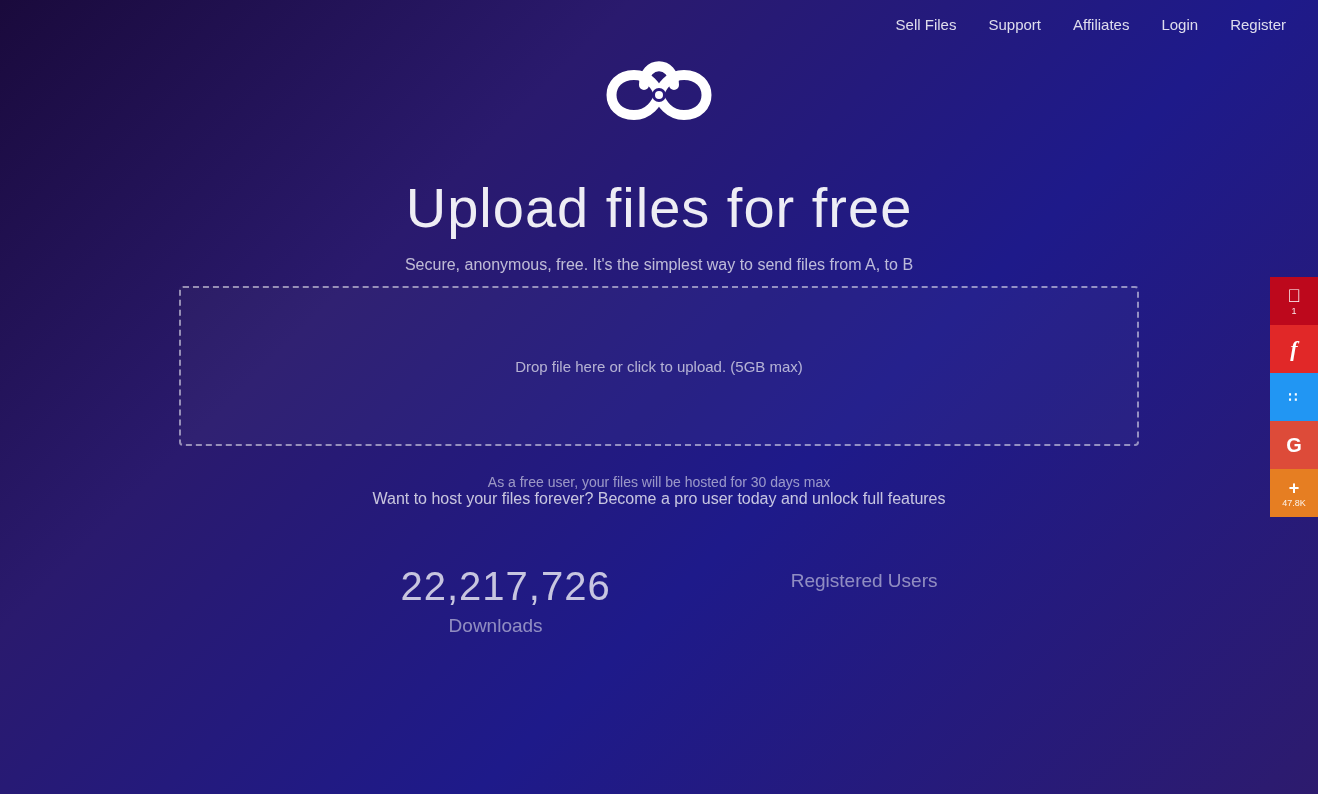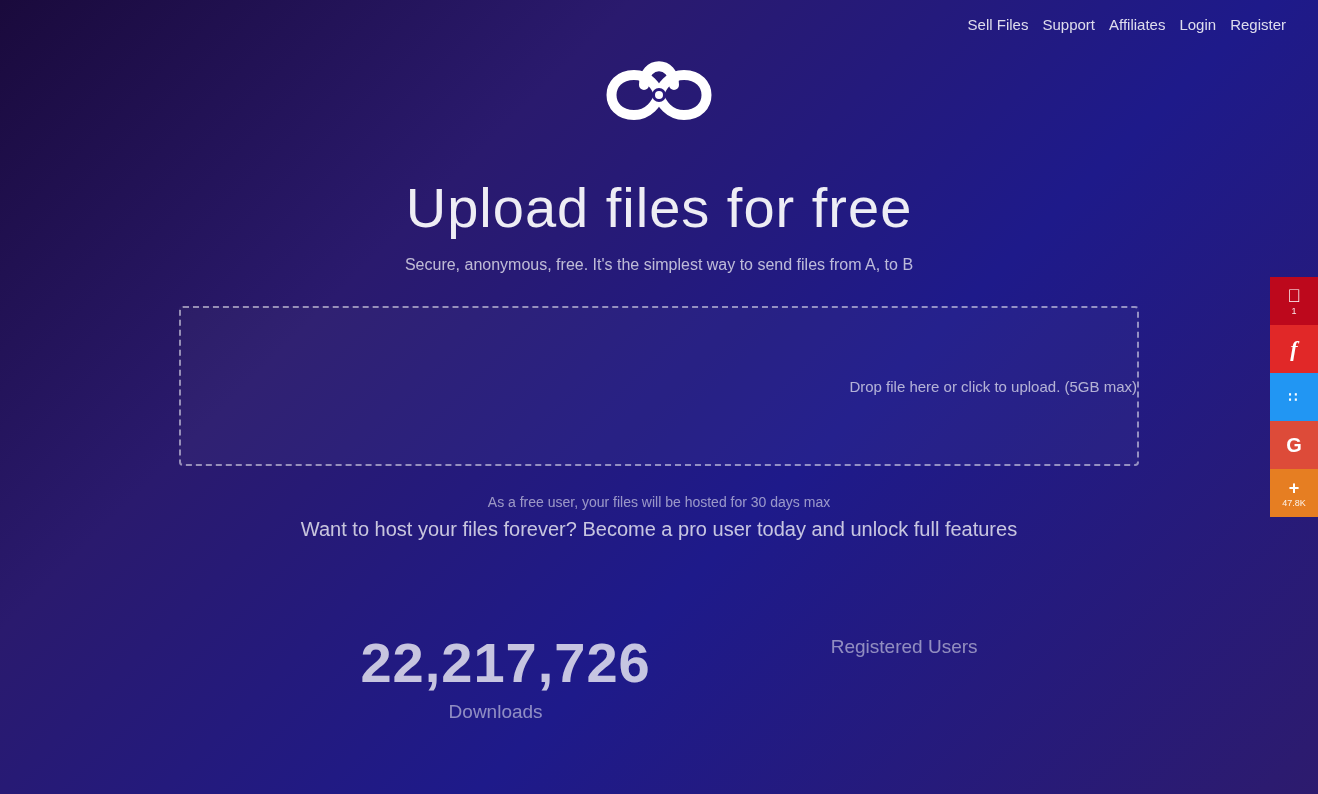--- a/index.html
+++ b/index.html
@@ -14,21 +14,21 @@
       position: relative;
     }
 
     
     nav {
       position: absolute;
       top: 0;
       right: 0;
       display: flex;
       align-items: center;
-      gap: 14px;
+      gap: 32px;
       padding: 16px 32px;
     }
 
     nav a {
       color: rgba(255,255,255,0.85);
       text-decoration: none;
       font-size: 15px;
       cursor: pointer;
     }
 
@@ -53,74 +53,73 @@
       font-weight: 300;
       color: rgba(255,255,255,0.92);
       letter-spacing: 1px;
       margin-bottom: 16px;
     }
 
     
     .subtitle {
       font-size: 16px;
       color: rgba(255,255,255,0.7);
-      margin-bottom: 32px;
+      margin-bottom: 12px;
     }
 
     
     .upload-area {
       width: 960px;
       height: 160px;
       border: 2px dashed rgba(255,255,255,0.5);
       border-radius: 4px;
       display: flex;
       align-items: center;
-      justify-content: flex-end;
+      justify-content: center;
       cursor: pointer;
       margin-bottom: 28px;
       background: rgba(255,255,255,0.03);
     }
 
     .upload-text {
       font-size: 15px;
       color: rgba(255,255,255,0.65);
     }
 
     
     .info-text {
       font-size: 14px;
       color: rgba(255,255,255,0.55);
-      margin-bottom: 8px;
       text-align: center;
     }
 
     .promo-text {
-      font-size: 20px;
+      font-size: 16px;
       color: rgba(255,255,255,0.75);
       text-align: center;
-      margin-bottom: 79px;
+      margin-bottom: 46px;
     }
 
     
     .stats {
       display: flex;
       justify-content: center;
       gap: 180px;
       margin-top: 10px;
     }
 
     .stat {
       display: flex;
       flex-direction: column;
       align-items: center;
     }
 
     .stat-number {
-      font-size: 56px;
-      font-weight: 700;
+      font-size: 40px;
+      font-weight: 400;
       color: rgba(255,255,255,0.75);
       letter-spacing: 1px;
       margin-left: 20px;
     }
 
     .stat-label {
       font-size: 19px;
       color: rgba(255,255,255,0.5);
       margin-top: 6px;
     }

